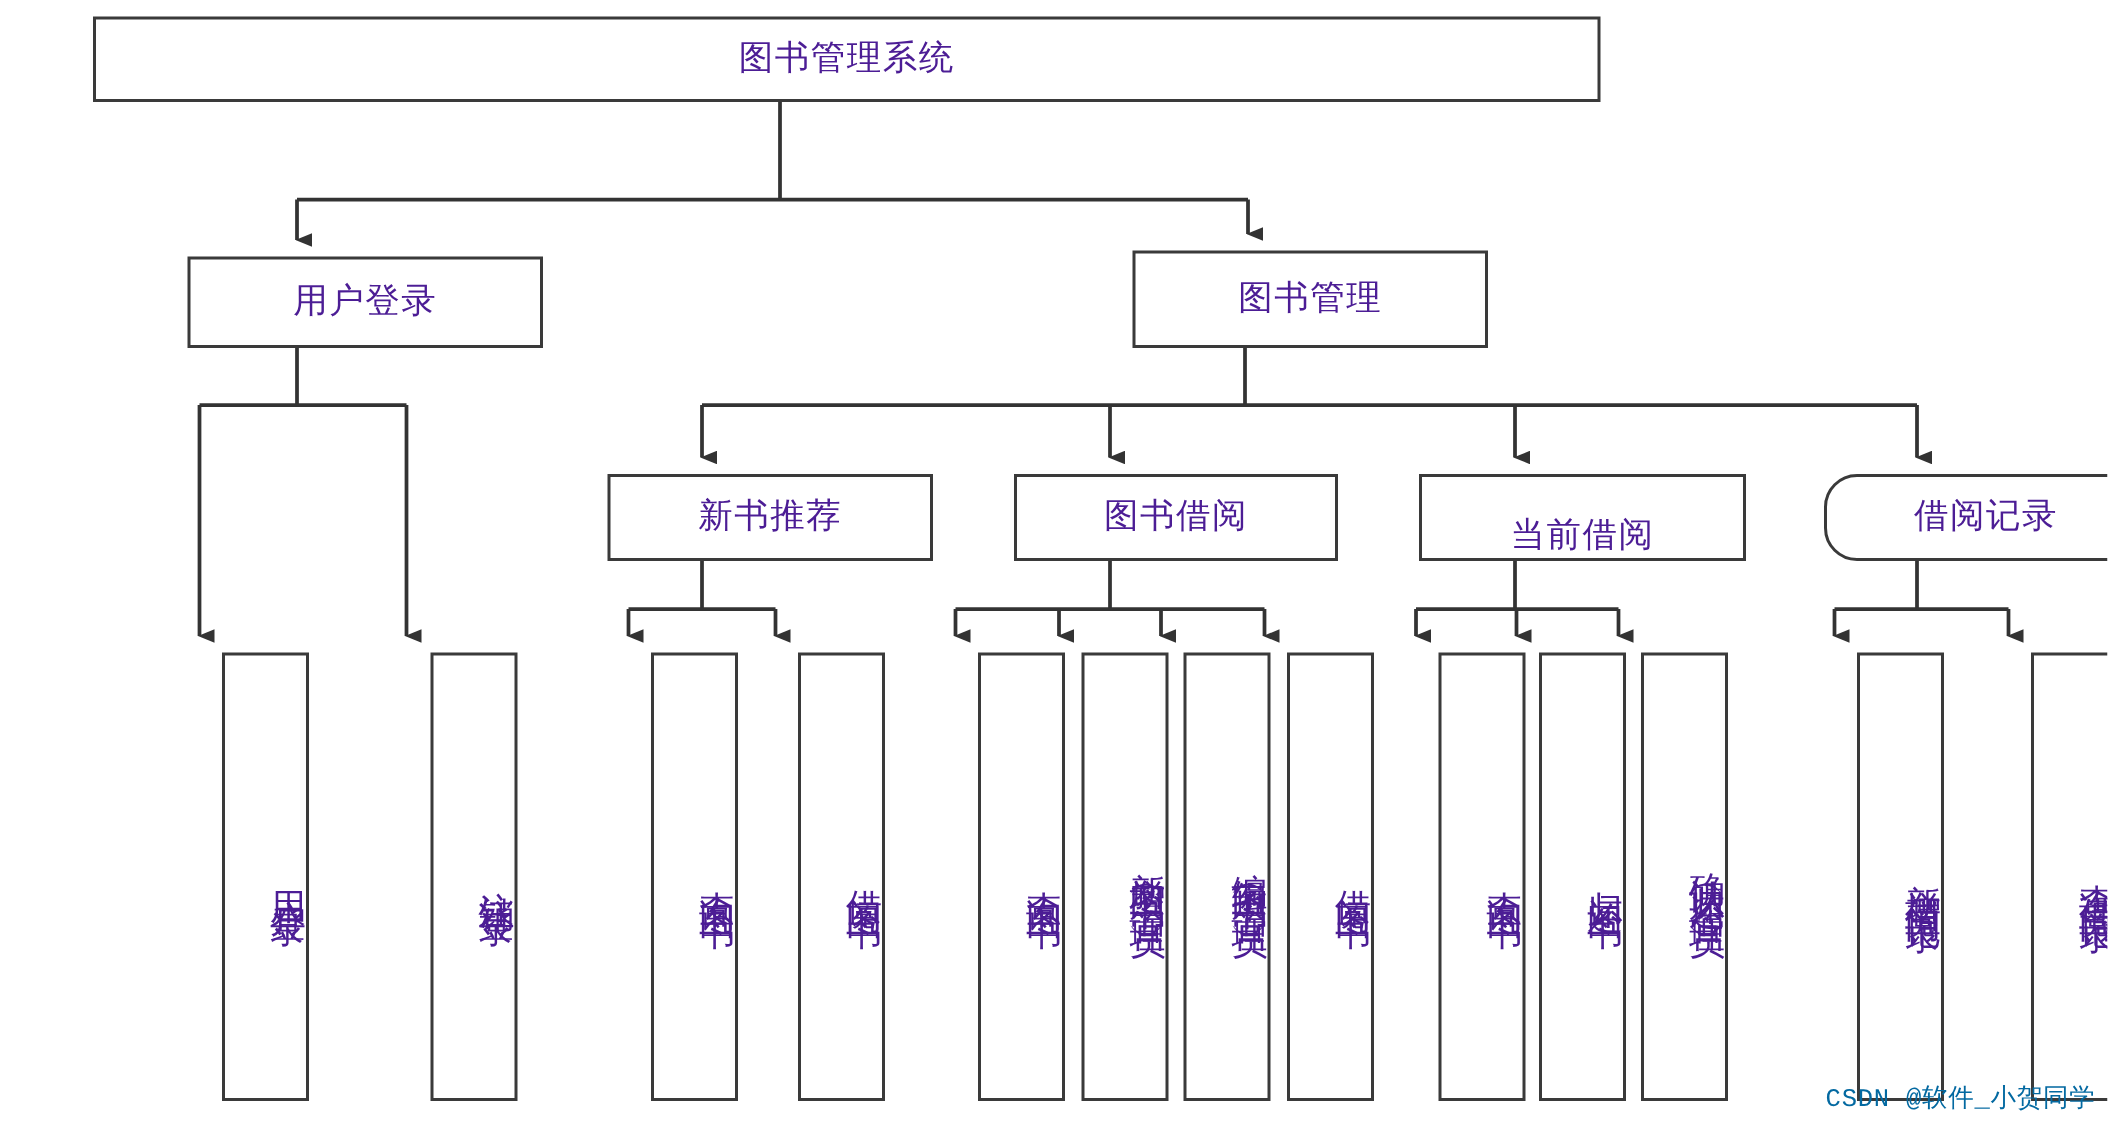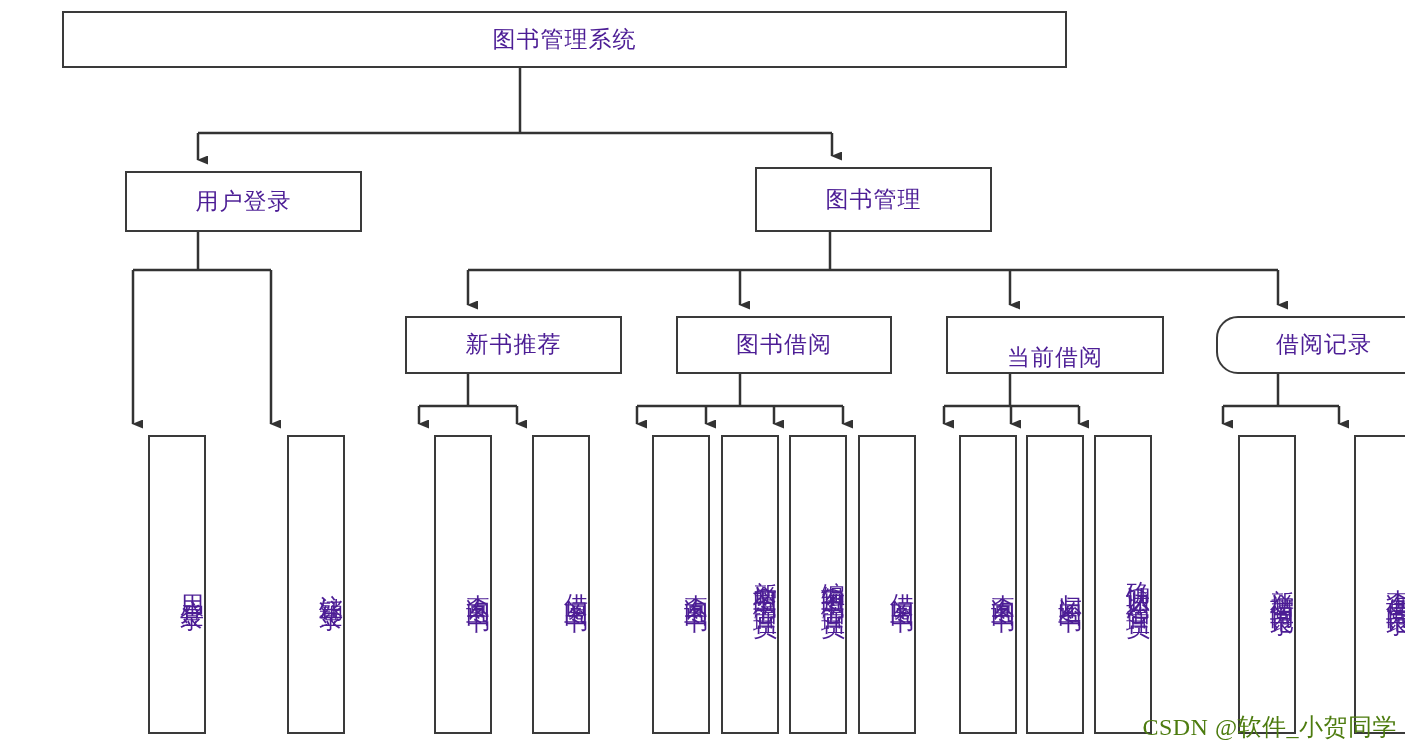--- a/index.html
+++ b/index.html
@@ -55,24 +55,24 @@
   .node.vert .vlabel {
     writing-mode: vertical-rl;
     text-orientation: upright;
     display: block;
     text-align: center;
   }
   #watermark {
     position: absolute;
     right: 8px;
     bottom: 4px;
-    font-size: 24px;
-    color: #4d7c0f;
+    font-size: 17px;
+    color: #0369a1;
     white-space: nowrap;
-    font-family: Liberation Serif, serif;
+    font-family: Liberation Mono, monospace;
     letter-spacing: 0.5px;
   }
 </style>
 </head>
 <body>
 
 <div id="diagram-root">
 
   <svg id="diagram-svg" viewBox="0 0 1405 747" xmlns="http://www.w3.org/2000/svg">
     <defs>

